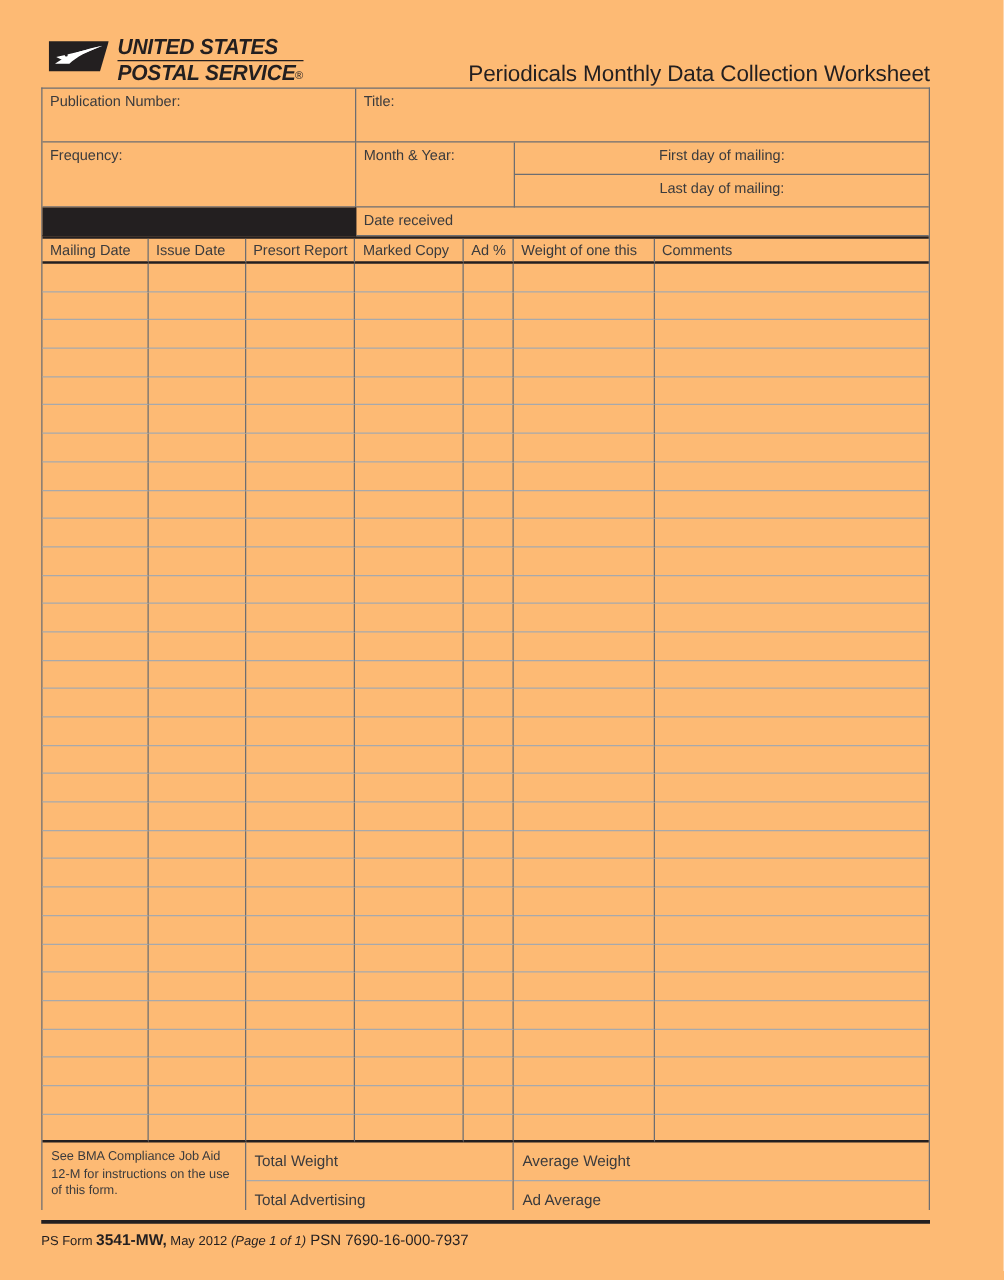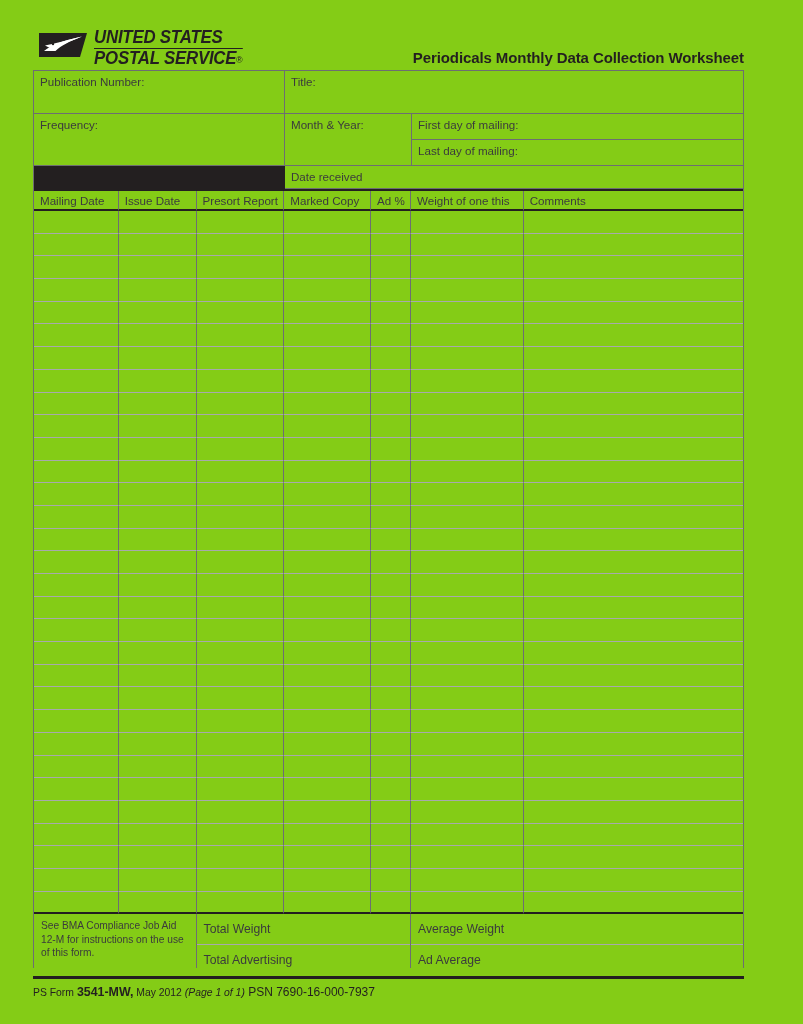--- a/index.html
+++ b/index.html
@@ -11,21 +11,21 @@
     width: 803px;
     height: 1024px;
     font-family: "Liberation Sans", sans-serif;
     color: #231f20;
     -webkit-font-smoothing: antialiased;
   }
   .page {
     position: relative;
     width: 803px;
     height: 1024px;
-    background: #84cc16;
+    background: #fdba74;
     box-sizing: border-box;
   }
 
   
   .masthead {
     position: absolute;
     left: 33px;
     top: 28px;
     width: 711px;
     height: 40px;
@@ -70,22 +70,22 @@
     font-style: normal;
     font-weight: normal;
     vertical-align: 1px;
     display: inline-block;
     transform: scaleX(1.04);
   }
   .form-title {
     position: absolute;
     right: 0px;
     top: 21px;
-    font-size: 15px;
-    font-weight: bold;
+    font-size: 18px;
+    font-weight: normal;
     color: #231f20;
     white-space: nowrap;
     letter-spacing: -0.1px;
   }
 
   
   .form {
     position: absolute;
     left: 33px;
     top: 70px;
@@ -111,21 +111,21 @@
   }
   .cell:last-child { border-right: none; }
 
   
   .r-pub { height: 43px; }
   .r-freq { height: 52px; }
   .c-pub   { width: 251px; }
   .c-title { width: 458px; }
   .c-freq  { width: 251px; }
   .c-my    { width: 127px; }
-  .c-days  { width: 331px; padding: 0; }
+  .c-days  { width: 331px; padding: 0; text-align: center; }
   .day-cell {
     box-sizing: border-box;
     height: 26px;
     padding: 4px 6px 0 6px;
     font-size: 11.6px;
     color: #3b3b3d;
     border-bottom: 1.5px solid #6d6e71;
   }
   .day-cell.last { border-bottom: none; height: 26px; }
 

